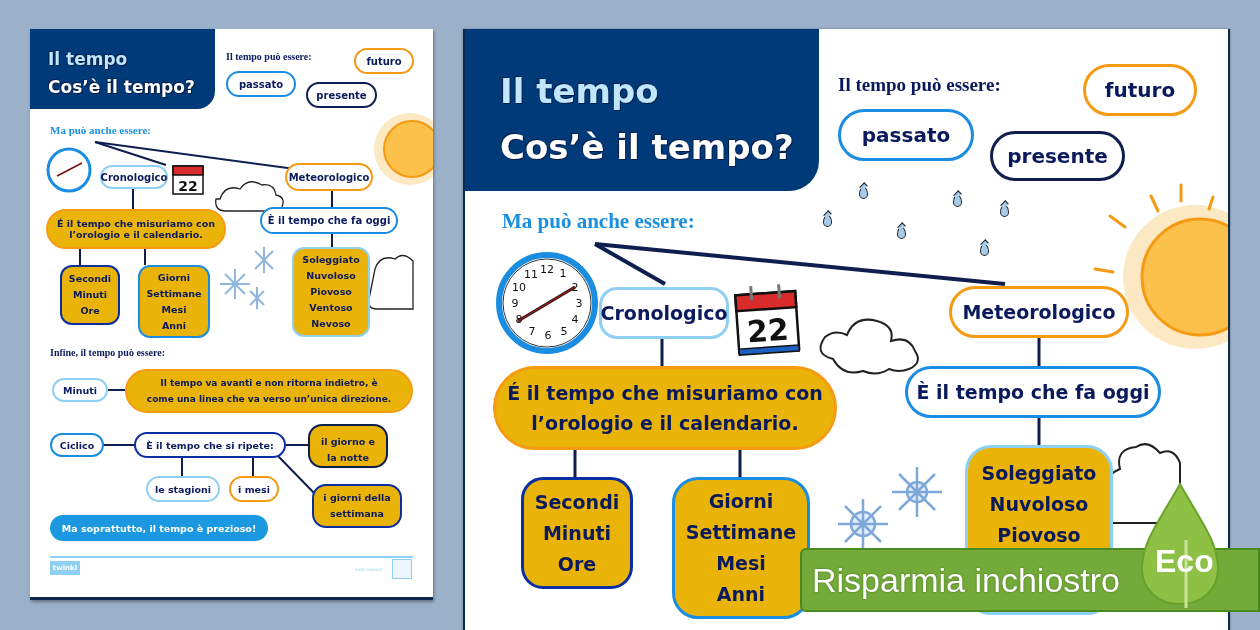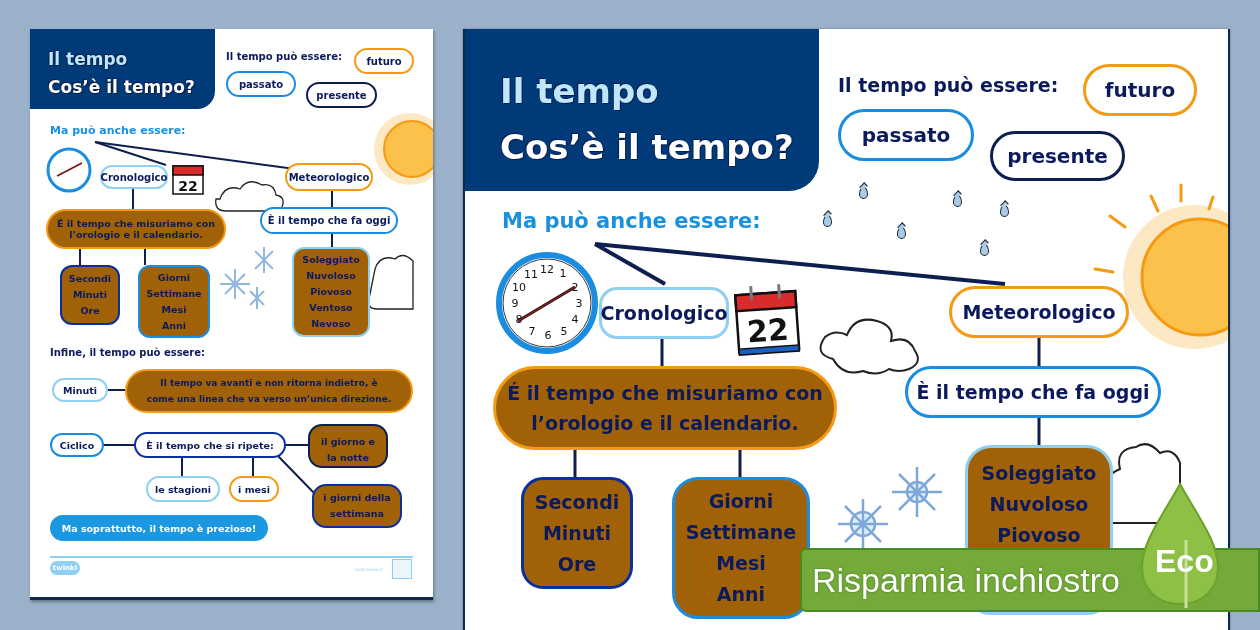--- a/index.html
+++ b/index.html
@@ -10,42 +10,42 @@
   .page.small { left: 30px; top: 29px; width: 403px; height: 571px; box-shadow: 1px 2px 3px rgba(0,0,0,0.35); border-bottom: 3px solid #0d2a4d; }
   .page.big { left: 463px; top: 29px; width: 767px; height: 610px; box-shadow: 0 0 2px rgba(0,0,0,0.35); border-left: 2px solid #0d2a4d; border-right: 2px solid #0d2a4d; }
 
   .abs { position: absolute; }
   .title-box { position: absolute; left: 0; top: 0; background: #003a78; border-bottom-right-radius: 18px; }
   .title-box .t1, .title-box .t2 { position: absolute; font-weight: bold; white-space: nowrap; }
   .title-box .t1 { color: #bfe6fb; text-shadow: -1px -1px 0 #061e4a, 1px 1px 0 #061e4a; }
   .title-box .t2 { color: #fff; text-shadow: -1px -1px 0 #061e4a, 1px 1px 0 #061e4a; }
 
   .pill { position: absolute; border-radius: 999px; background: #fff; display: flex; align-items: center; justify-content: center; text-align: center; font-weight: bold; color: #0b1a5c; white-space: nowrap; }
-  .rbox { position: absolute; background: #a16207; display: flex; flex-direction: column; align-items: center; justify-content: center; text-align: center; font-weight: bold; color: #0b1a5c; }
+  .rbox { position: absolute; background: #eab308; display: flex; flex-direction: column; align-items: center; justify-content: center; text-align: center; font-weight: bold; color: #0b1a5c; }
   .orange { border-color: #f59a13 !important; }
   .blue { border-color: #1b8de0 !important; }
   .lightblue { border-color: #8fd0f2 !important; }
   .navy { border-color: #0e1f4f !important; }
   .darkblue { border-color: #0b2fa0 !important; }
 
-  .heading { position: absolute; font-weight: bold; white-space: nowrap; }
+  .heading { position: absolute; font-weight: bold; white-space: nowrap; font-family: Liberation Serif, serif; }
   .heading.blue-text { color: #1a90e0; }
   .heading.navy-text { color: #0b1a5c; }
   svg.layer { position: absolute; left: 0; top: 0; pointer-events: none; }
 
   .drop { position: absolute; width: 9px; height: 12px; background: #a7cbe8; border: 1.5px solid #222; border-radius: 50% 50% 50% 50% / 60% 60% 40% 40%; }
   .drop::before { content: ""; position: absolute; left: 1px; top: -5px; width: 4px; height: 6px; background: #a7cbe8; transform: rotate(45deg); border-left: 1.5px solid #222; border-top: 1.5px solid #222; }
 
   .eco-banner { position: absolute; left: 800px; top: 548px; width: 460px; height: 64px; background: #74aa3a; border: 2px solid #4a8a20; border-radius: 6px 0 0 6px; display: flex; align-items: center; }
   .eco-text { color: #fff; font-family: "Liberation Sans", sans-serif; font-size: 34px; padding-left: 10px; text-shadow: 0 0 2px #3c6c14; }
   .eco-leaf { position: absolute; left: 1140px; top: 480px; width: 80px; height: 130px; }
   .eco-label { position: absolute; left: 1155px; top: 543px; font-family: "Liberation Sans", sans-serif; font-weight: bold; font-size: 32px; color: #fff; }
 
   .footer-line { position: absolute; background: #8fd0f2; height: 2px; }
-  .twinkl-logo { position: absolute; background: #8fd0f2; border-radius: 7px; color: #fff; font-size: 7px; font-weight: bold; display: flex; align-items: center; justify-content: center; }
+  .twinkl-logo { position: absolute; background: #8fd0f2; border-radius: 0; color: #fff; font-size: 7px; font-weight: bold; display: flex; align-items: center; justify-content: center; }
   .footer-url { position: absolute; font-size: 4px; color: #8fd0f2; }
   .footer-badge { position: absolute; border: 1px solid #8fd0f2; background: #eaf6fc; }
 </style>
 </head>
 <body>
 
 <div class="page small">
   <div class="title-box" style="width:185px;height:80px;">
     <div class="t1" style="left:18px;top:20px;font-size:17px;">Il tempo</div>
     <div class="t2" style="left:18px;top:48px;font-size:17px;">Cos’è il tempo?</div>

